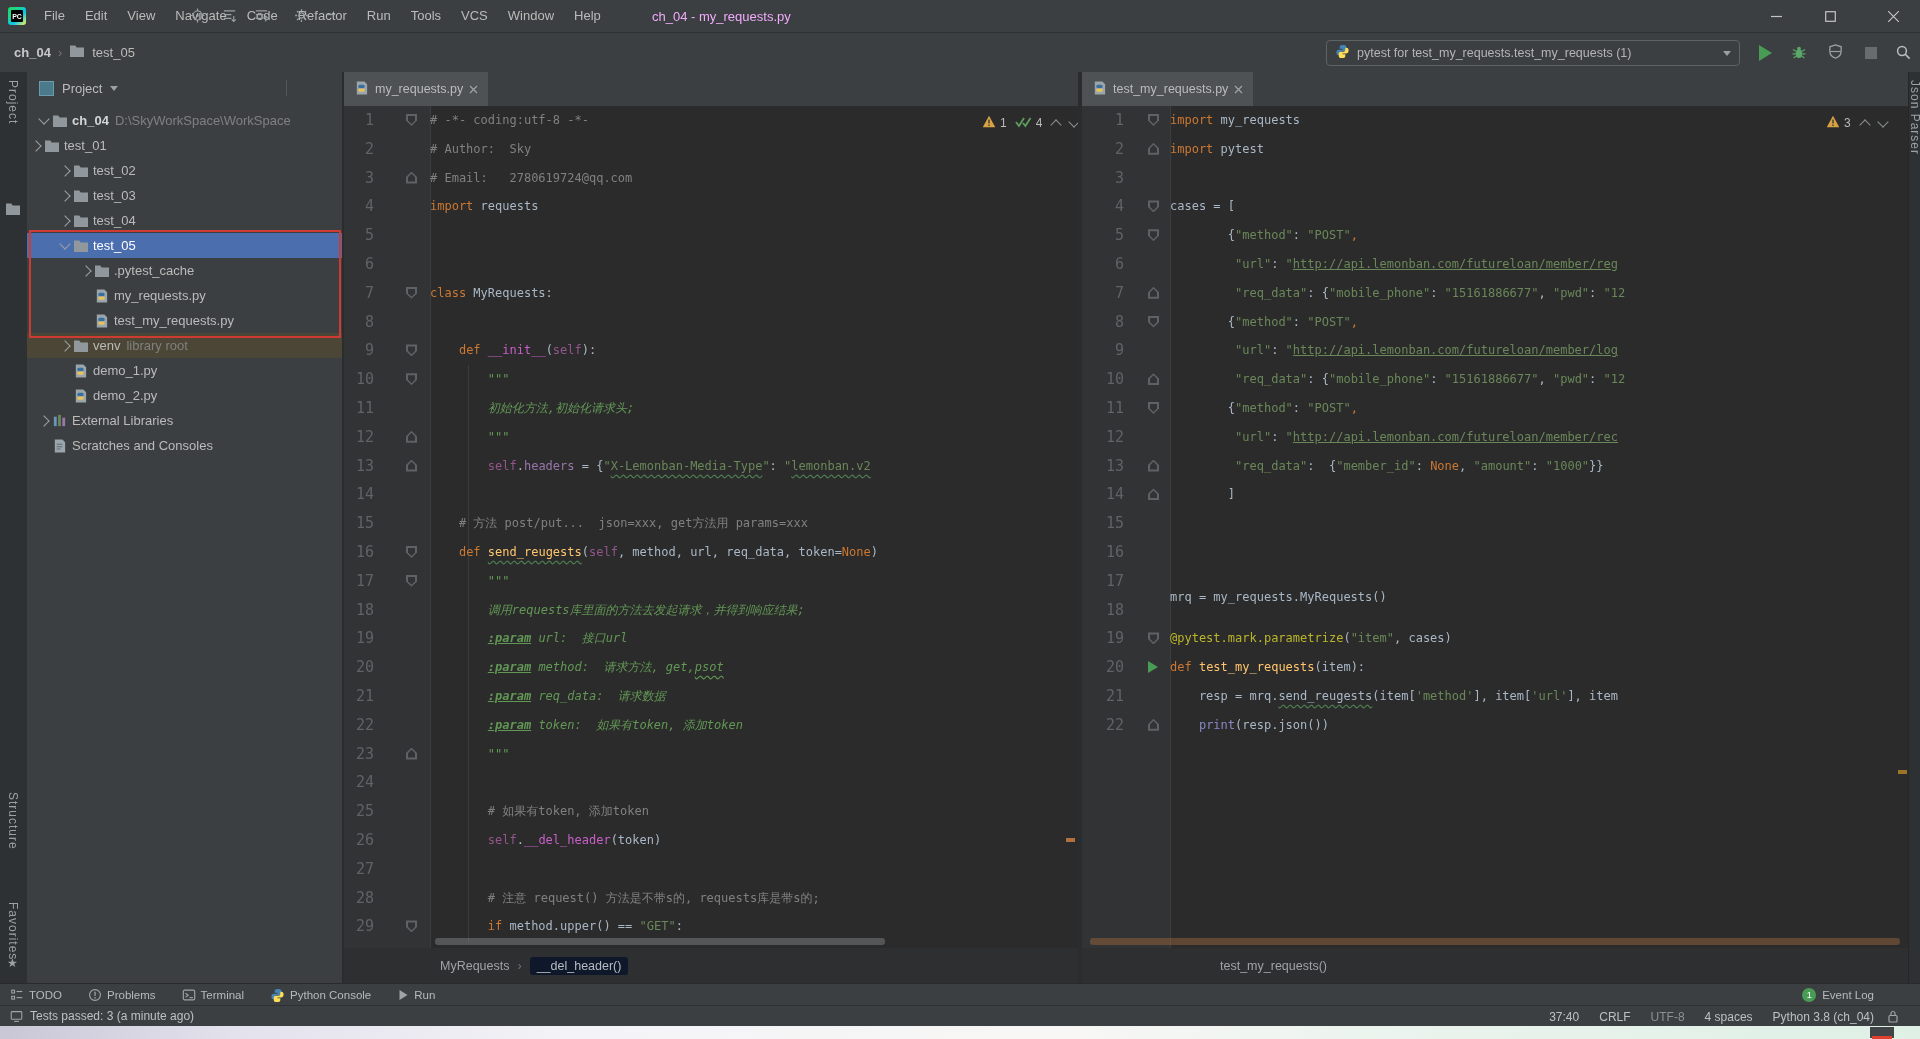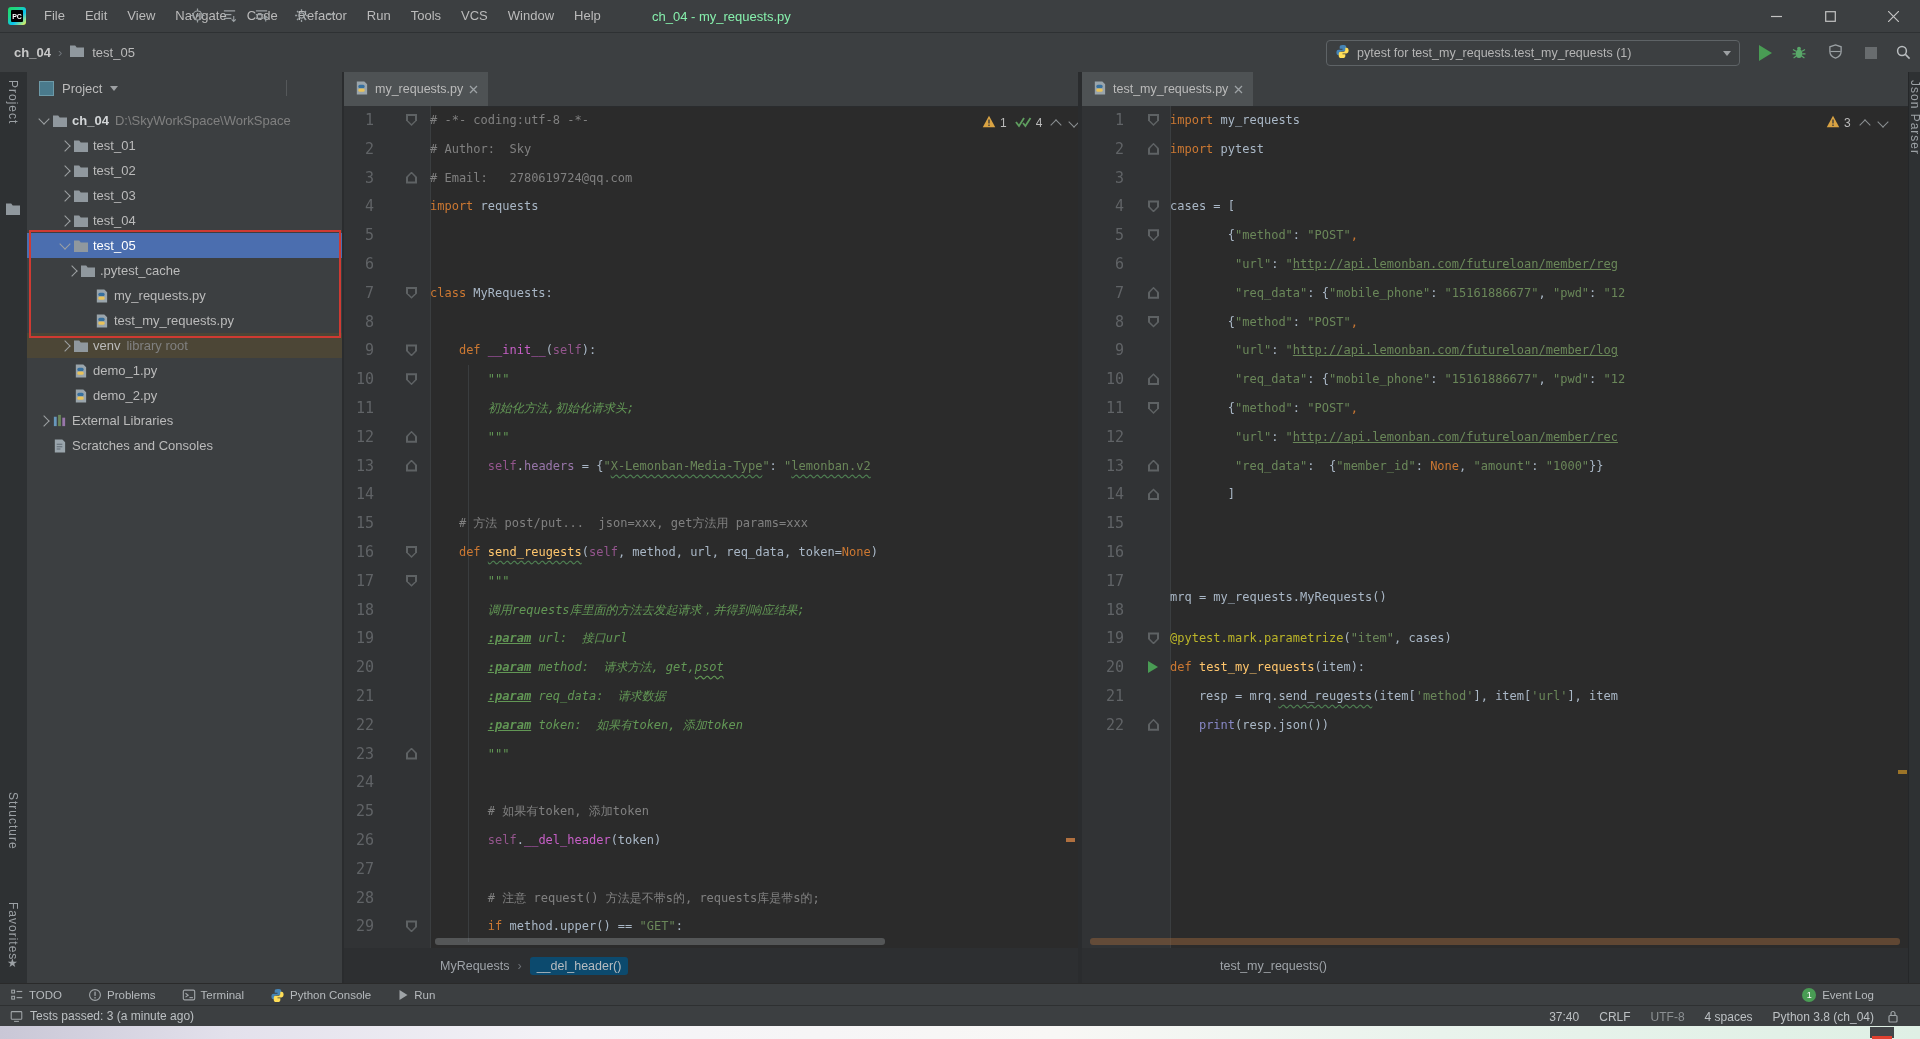--- a/index.html
+++ b/index.html
@@ -4,21 +4,21 @@
 <style>
   html,body{margin:0;padding:0;background:#191919}
   #app{position:relative;width:1920px;height:1039px;background:#2b2b2b;overflow:hidden;
        font-family:"Liberation Sans",sans-serif;color:#bbb;font-size:13px;cursor:default}
   .abs{position:absolute}
   .mono{font-family:"DejaVu Sans Mono",monospace}
   
   #titlebar{left:0;top:0;width:1920px;height:32px;background:#3c3f41;border-bottom:1px solid #2e3133}
   #menus{left:34px;top:0;height:32px;display:flex;align-items:center}
   .menu-item{padding:0 10px;color:#bbbbbb;font-size:13px;line-height:32px}
-  #win-title{top:9px;left:652px;color:#86efac;font-size:13px}
+  #win-title{top:9px;left:652px;color:#f0abfc;font-size:13px}
   .winbtn{top:0;height:32px;display:flex;align-items:center;justify-content:center}
   #toolbar{left:0;top:33px;width:1920px;height:39px;background:#3c3f41;border-bottom:1px solid #292b2d}
   #crumbs-top{left:14px;top:0;height:39px;display:flex;align-items:center;gap:7px}
   #run-config{left:1326px;top:7px;width:414px;height:26px;border:1px solid #5e6366;border-radius:4px;
       display:flex;align-items:center;gap:7px;padding:0 8px;box-sizing:border-box;background:#3c3f41}
   .caret-down{width:0;height:0;border-left:4px solid transparent;border-right:4px solid transparent;border-top:5px solid #9da0a3}
   .tbtn{top:7px;width:26px;height:26px;display:flex;align-items:center;justify-content:center}
   
   #stripeL{left:0;top:72px;width:27px;height:911px;background:#2e3133;border-right:1px solid #252729}
   #stripeR{left:1908px;top:72px;width:12px;height:911px;background:#2e3133;border-left:1px solid #252729}
@@ -208,76 +208,76 @@
           <span class="tchev down"></span>
         </span>
         <span class="ticon">
           <svg width="16" height="14" viewBox="0 0 16 14">
             <path d="M1 1.5h5.2l1.5 2H15v9.5H1z" fill="#90989e"></path>
           </svg>
         </span>
         <span class="tlabel" style="font-weight: bold; color: rgb(211, 214, 216);">ch_04</span>
         <span class="textra">D:\SkyWorkSpace\WorkSpace</span>
       </div>
+      <div class="trow" style="">
+        <span class="tchev-wrap">
+          <span class="tchev"></span>
+        </span>
+        <span class="ticon">
+          <svg width="16" height="14" viewBox="0 0 16 14">
+            <path d="M1 1.5h5.2l1.5 2H15v9.5H1z" fill="#90989e"></path>
+          </svg>
+        </span>
+        <span class="tlabel">test_01</span>
+      </div>
       <div class="trow" style="padding-left: 29px;">
         <span class="tchev-wrap">
           <span class="tchev"></span>
         </span>
         <span class="ticon">
           <svg width="16" height="14" viewBox="0 0 16 14">
             <path d="M1 1.5h5.2l1.5 2H15v9.5H1z" fill="#90989e"></path>
           </svg>
         </span>
-        <span class="tlabel">test_01</span>
+        <span class="tlabel">test_02</span>
       </div>
       <div class="trow" style="padding-left: 29px;">
         <span class="tchev-wrap">
           <span class="tchev"></span>
         </span>
         <span class="ticon">
           <svg width="16" height="14" viewBox="0 0 16 14">
             <path d="M1 1.5h5.2l1.5 2H15v9.5H1z" fill="#90989e"></path>
           </svg>
         </span>
-        <span class="tlabel">test_02</span>
+        <span class="tlabel">test_03</span>
       </div>
       <div class="trow" style="padding-left: 29px;">
         <span class="tchev-wrap">
           <span class="tchev"></span>
         </span>
         <span class="ticon">
           <svg width="16" height="14" viewBox="0 0 16 14">
             <path d="M1 1.5h5.2l1.5 2H15v9.5H1z" fill="#90989e"></path>
           </svg>
         </span>
-        <span class="tlabel">test_03</span>
-      </div>
-      <div class="trow" style="padding-left: 29px;">
-        <span class="tchev-wrap">
-          <span class="tchev"></span>
-        </span>
-        <span class="ticon">
-          <svg width="16" height="14" viewBox="0 0 16 14">
-            <path d="M1 1.5h5.2l1.5 2H15v9.5H1z" fill="#90989e"></path>
-          </svg>
-        </span>
         <span class="tlabel">test_04</span>
       </div>
       <div class="trow sel" style="padding-left: 29px;">
         <span class="tchev-wrap">
           <span class="tchev down"></span>
         </span>
         <span class="ticon">
           <svg width="16" height="14" viewBox="0 0 16 14">
             <path d="M1 1.5h5.2l1.5 2H15v9.5H1z" fill="#90989e"></path>
           </svg>
         </span>
         <span class="tlabel">test_05</span>
       </div>
-      <div class="trow" style="padding-left: 36px;">
+      <div class="trow" style="padding-left: 50px;">
         <span class="tchev-wrap">
           <span class="tchev"></span>
         </span>
         <span class="ticon">
           <svg width="16" height="14" viewBox="0 0 16 14">
             <path d="M1 1.5h5.2l1.5 2H15v9.5H1z" fill="#90989e"></path>
           </svg>
         </span>
         <span class="tlabel">.pytest_cache</span>
       </div>
@@ -476,21 +476,21 @@
         </svg></span>
     <span>4</span>
     <span class="icaret up" style="margin-left:6px"></span>
     <span class="icaret dn" style="margin-left:6px"></span>
   </div>
   <div class="scrollthumb" style="left:435px;top:938px;width:450px;height:7px;background:rgba(160,166,170,.35)"></div>
   <div class="abs" style="left:1066px;top:838px;width:9px;height:4px;background:#b0703f"></div>
   <div class="abs crumbbar" style="left:344px;width:734px;padding-left:96px;box-sizing:border-box">
     <span>MyRequests</span>
     <span class="crumb-sep">›</span>
-    <span style="background:#0c4a6e;border-radius:3px;padding:2px 7px;color:#b7bcc0">__del_header()</span>
+    <span style="background:#0f172a;border-radius:3px;padding:2px 7px;color:#b7bcc0">__del_header()</span>
   </div>
 
   <div class="abs" style="left:1078px;top:72px;width:4px;height:911px;background:#2a2c2e"></div>
 
   <div class="abs gutterbg" style="left:1082px;width:88px"></div>
   <div class="abs" id="gut-right" style="left:1082px;top:106px;width:88px">
       <div class="gnum mono" style="top: 0px; left: 0px; width: 42px;">1</div>
       <div class="fold d" style="left: 66px; top: 8px;"></div>
       <div class="gnum mono" style="top: 28.8px; left: 0px; width: 42px;">2</div>
       <div class="fold u" style="left: 66px; top: 36.8px;"></div>

